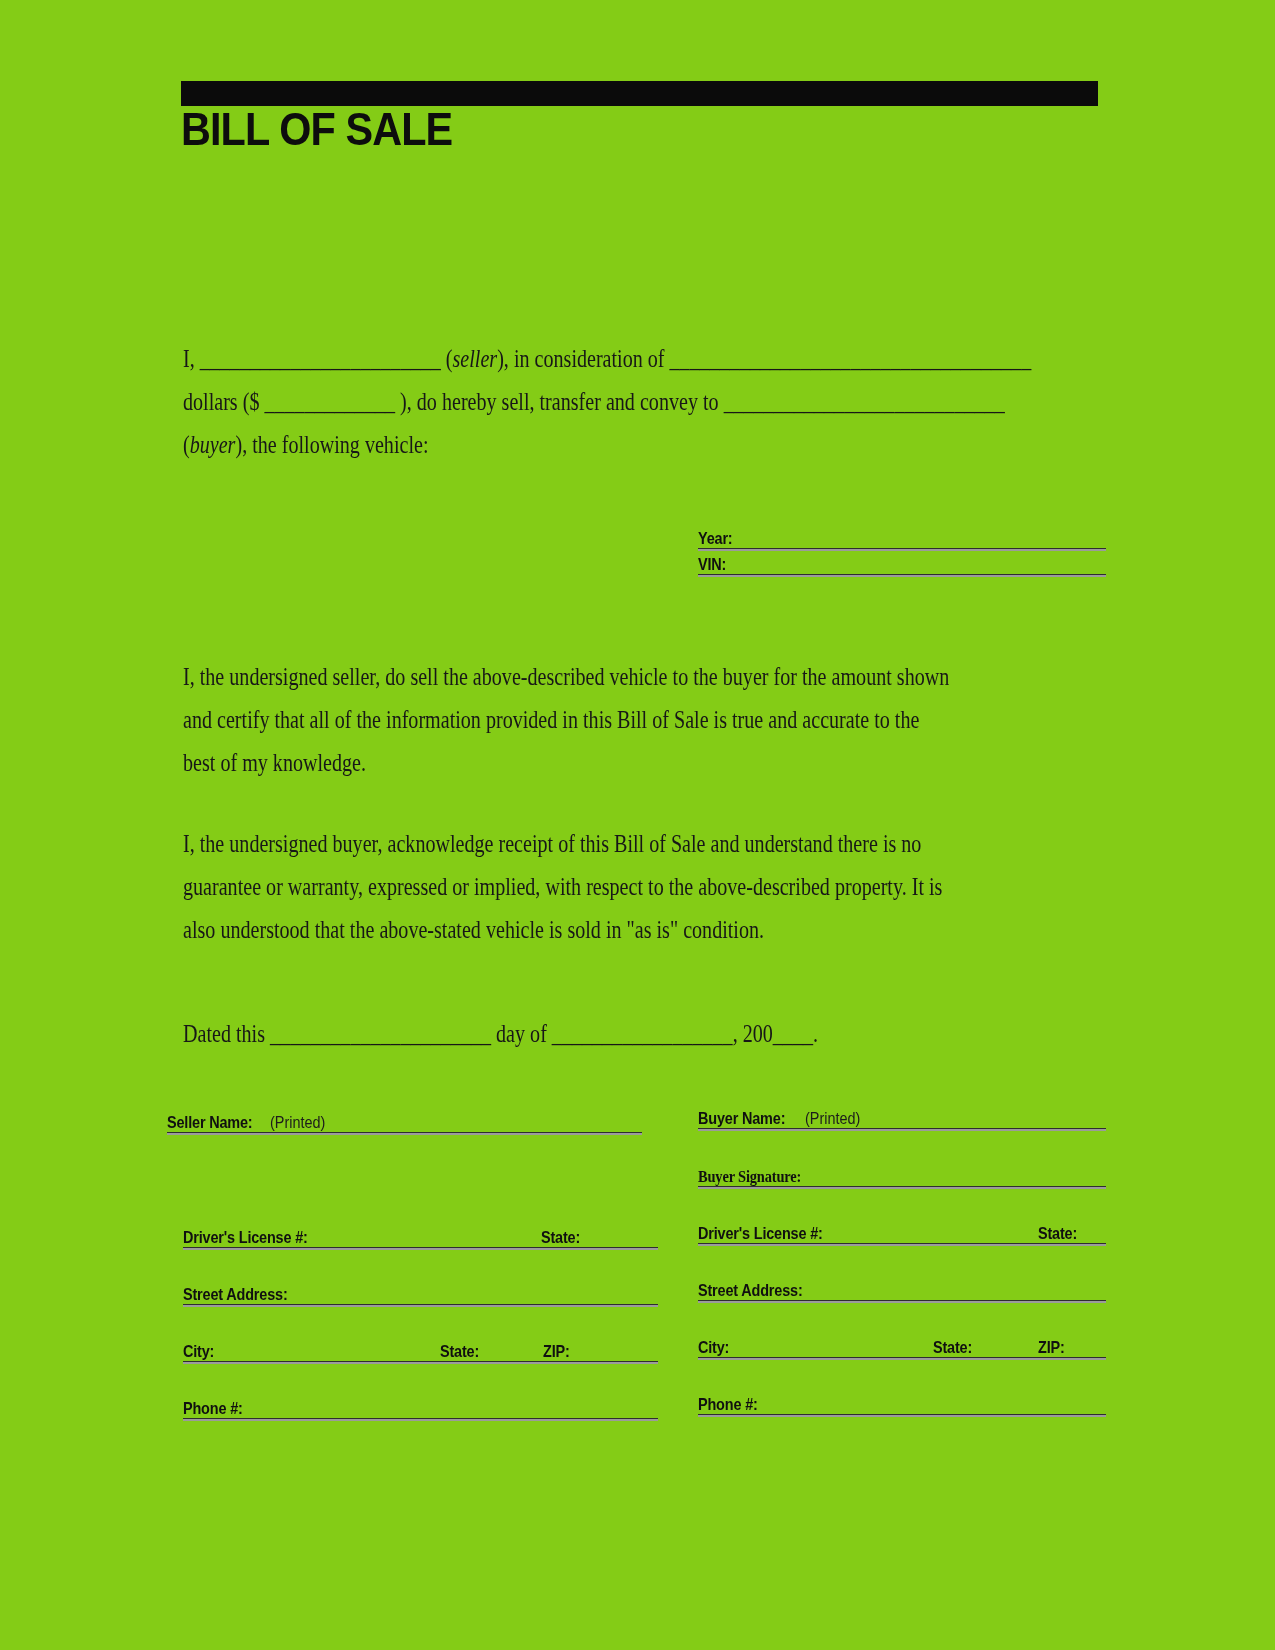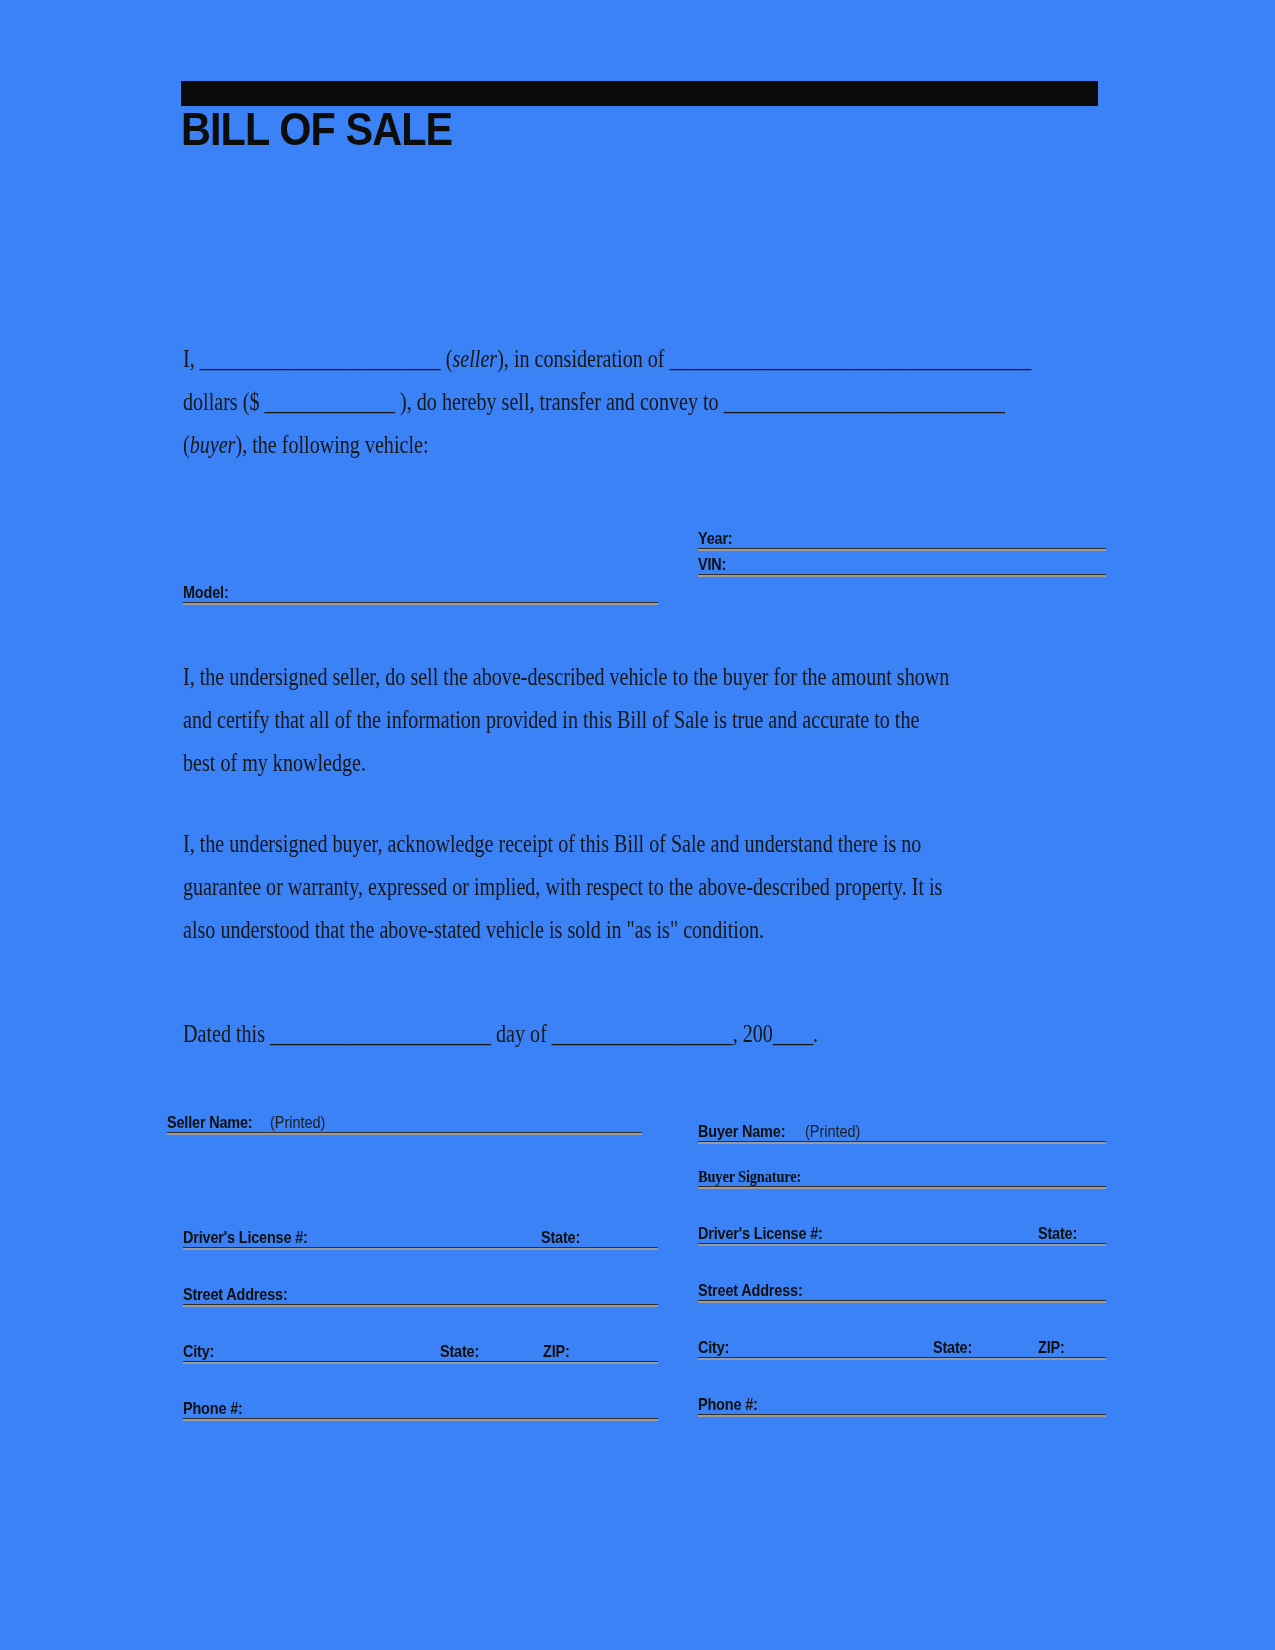--- a/index.html
+++ b/index.html
@@ -1,19 +1,19 @@
 <!DOCTYPE html>
 <html><head>
 <meta charset="utf-8">
 <style>
   html,body { margin:0; padding:0; background:#ffffff; }
   #page {
     position:relative;
     width:1275px; height:1650px;
-    background:#3b82f6;
+    background:#84cc16;
     font-family:"Liberation Sans", sans-serif;
     color:#141414;
     overflow:hidden;
   }
   .abs { position:absolute; }
 
   
   #top-rule { left:181px; top:81px; width:917px; height:25px; background:#0b0b0b; }
   #doc-title {
     left:181px; top:106px;
@@ -64,24 +64,20 @@
   <div class="abs serif" style="left:183px; top:337px;">
     <div><span>I, ________________________ (</span><span class="em">seller</span><span>), in consideration of ____________________________________</span></div>
     <div><span>dollars ($ _____________ ), do hereby sell, transfer and convey to ____________________________</span></div>
     <div><span>(</span><span class="em">buyer</span><span>), the following vehicle:</span></div>
   </div>
 
   <div class="field" style="left:698px; top:530px; width:408px;text-align:center;">
     <span class="flabel">Year:</span>
     <div class="fline"></div>
   </div>
-  <div class="field" style="left:183px; top:584px; width:475px;">
-    <span class="flabel">Model:</span>
-    <div class="fline"></div>
-  </div>
   <div class="field" style="left:698px; top:556px; width:408px;">
     <span class="flabel">VIN:</span>
     <div class="fline"></div>
   </div>
 
   <div class="abs serif" style="left:183px; top:655px;">
     <div>I, the undersigned seller, do sell the above-described vehicle to the buyer for the amount shown</div>
     <div>and certify that all of the information provided in this Bill of Sale is true and accurate to the</div>
     <div>best of my knowledge.</div>
   </div>
@@ -119,21 +115,21 @@
     <span class="flabel" style="left:257px;">State:</span>
     <span class="flabel" style="left:360px;">ZIP:</span>
     <div class="fline"></div>
   </div>
 
   <div class="field" style="left:183px; top:1400px; width:475px;">
     <span class="flabel">Phone #:</span>
     <div class="fline"></div>
   </div>
 
-  <div class="field" style="left:698px; top:1110px; width:408px;margin-top:13px;">
+  <div class="field" style="left:698px; top:1110px; width:408px;">
     <span class="flabel">Buyer Name:</span>
     <span class="fnote" style="left:107px;">(Printed)</span>
     <div class="fline"></div>
   </div>
 
   <div class="field" style="left:698px; top:1168px; width:408px;font-family:Liberation Serif, serif;">
     <span class="flabel">Buyer Signature:</span>
     <div class="fline"></div>
   </div>
 

